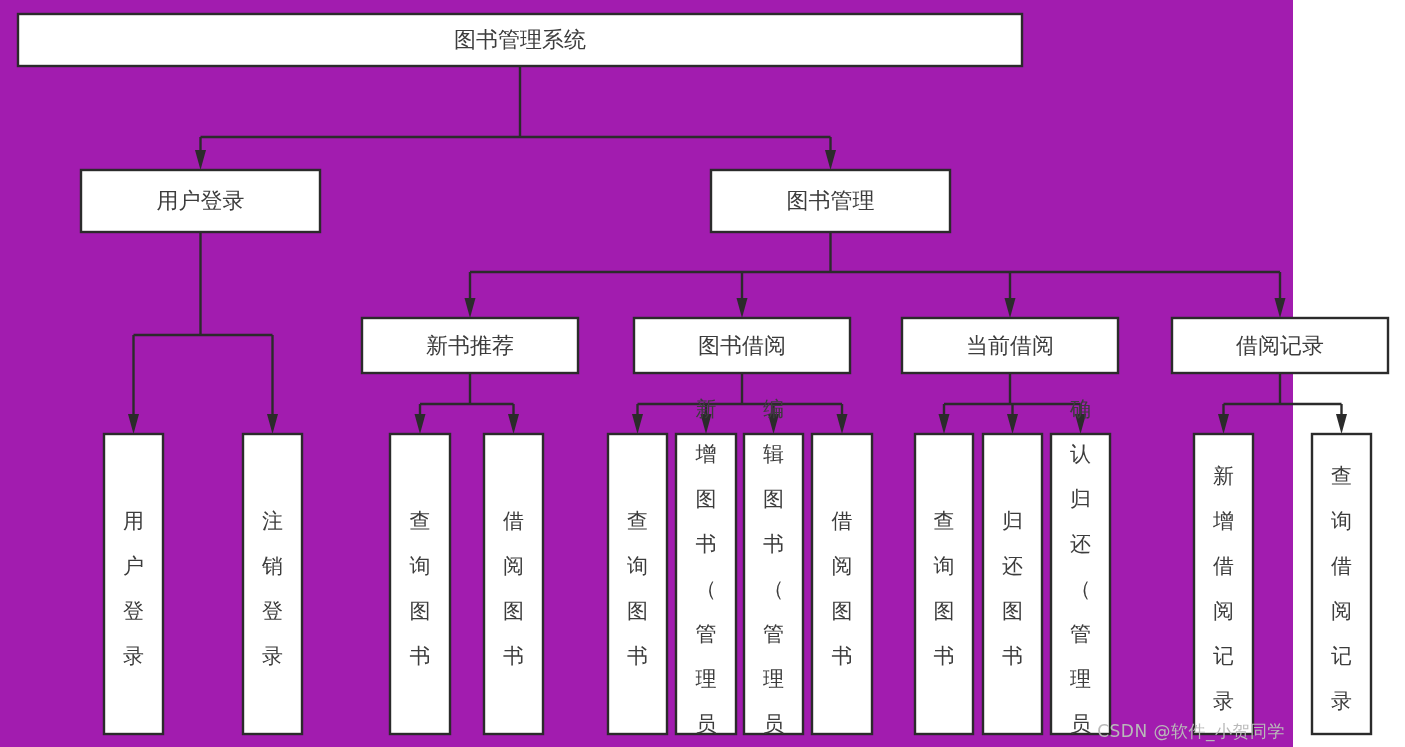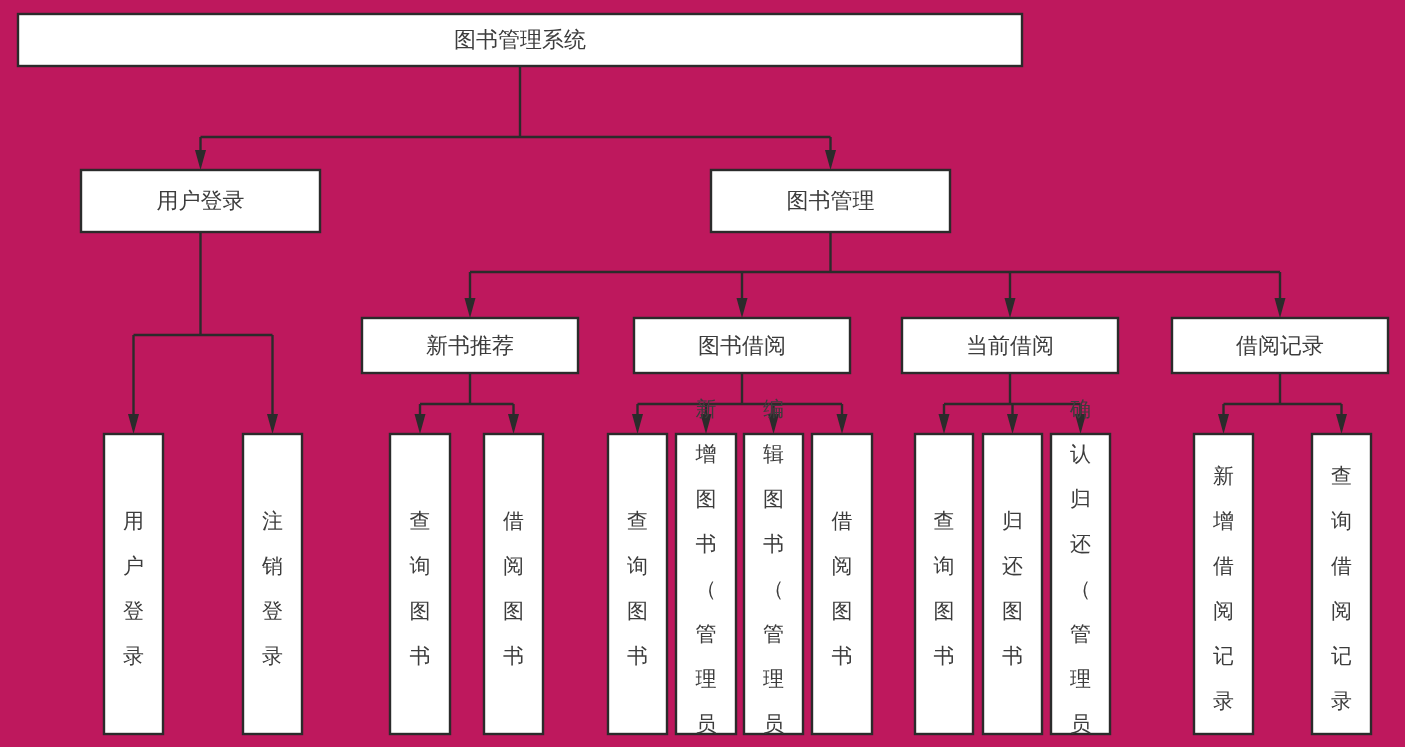--- a/index.html
+++ b/index.html
@@ -10,23 +10,23 @@
   }
   body {
     width: 1405px;
     height: 747px;
     font-family: "DejaVu Sans", "Liberation Sans", sans-serif;
     overflow: hidden;
     position: relative;
   }
   #diagram-root {
     position: relative;
-    width: 1405px;
+    width: 1293px;
     height: 747px;
-    background: #be185d;
+    background: #a21caf;
   }
   svg#tree-svg {
     position: absolute;
     left: 0;
     top: 0;
     width: 1405px;
     height: 747px;
     display: block;
   }
   .node-rect {
@@ -217,13 +217,14 @@
         <g>
           <rect x="1194" y="434" width="59" height="300" class="node-rect"></rect>
           <text class="node-label-v" x="1223.5" y="483.2"><tspan x="1223.5" dy="0">新</tspan><tspan x="1223.5" dy="45">增</tspan><tspan x="1223.5" dy="45">借</tspan><tspan x="1223.5" dy="45">阅</tspan><tspan x="1223.5" dy="45">记</tspan><tspan x="1223.5" dy="45">录</tspan></text>
         </g>
         <g>
           <rect x="1312" y="434" width="59" height="300" class="node-rect"></rect>
           <text class="node-label-v" x="1341.5" y="483.2"><tspan x="1341.5" dy="0">查</tspan><tspan x="1341.5" dy="45">询</tspan><tspan x="1341.5" dy="45">借</tspan><tspan x="1341.5" dy="45">阅</tspan><tspan x="1341.5" dy="45">记</tspan><tspan x="1341.5" dy="45">录</tspan></text>
         </g>
       </g>
   </svg>
+  <div class="watermark">CSDN @软件_小贺同学</div>
 </div>
 
 </body></html>

